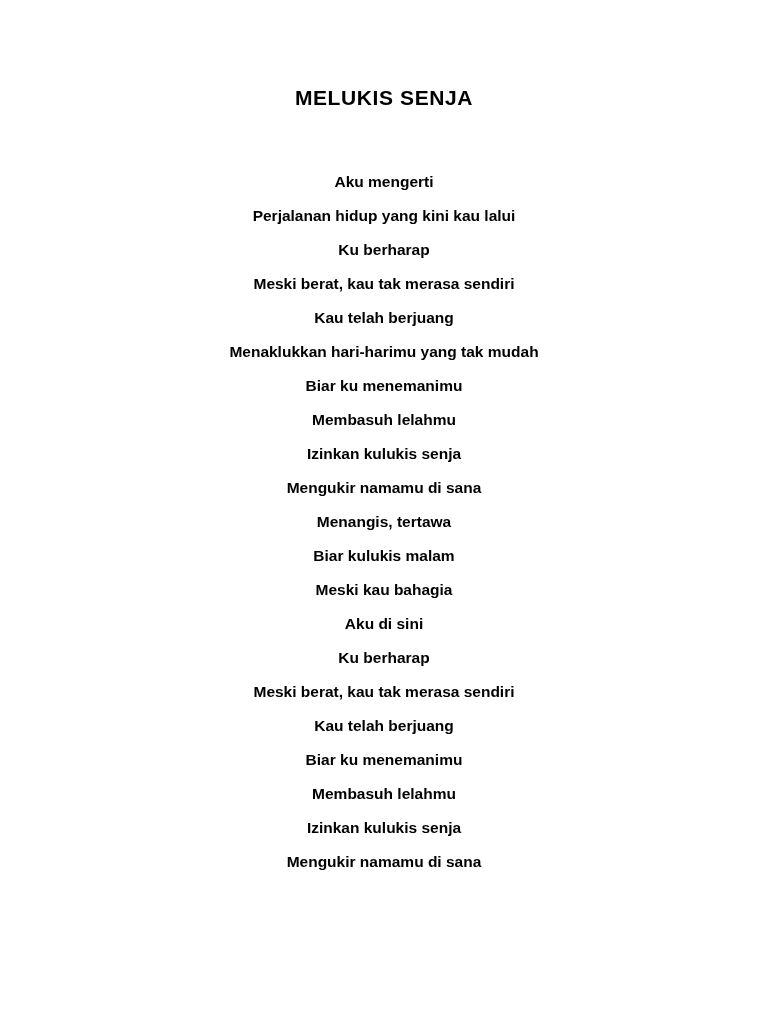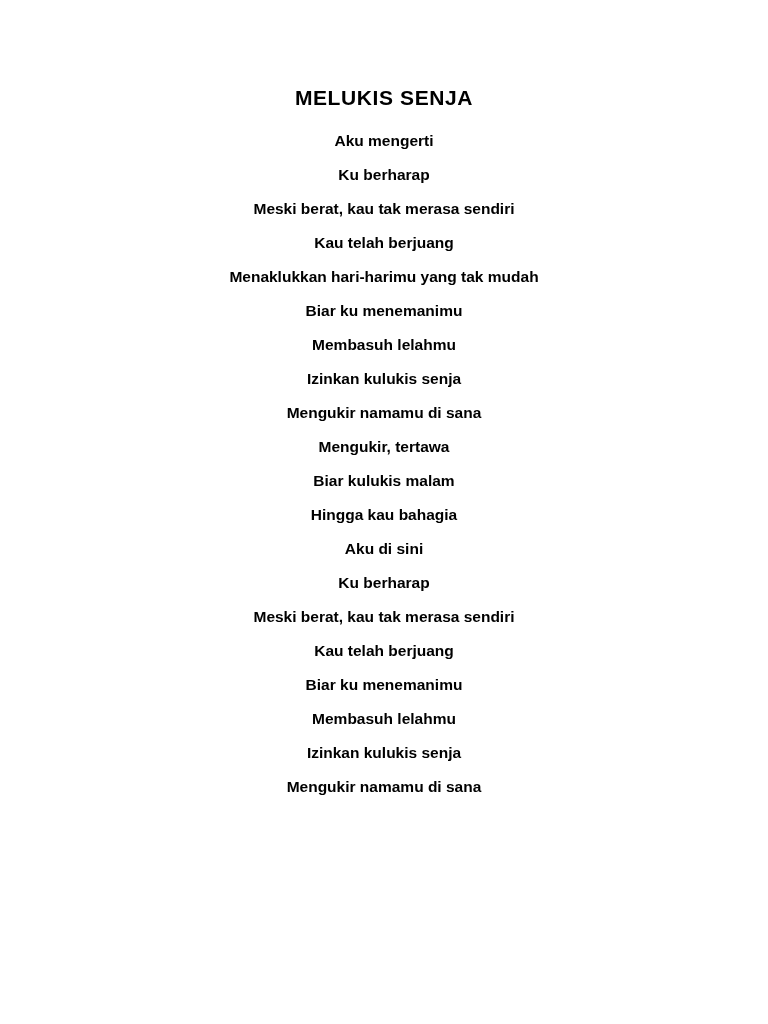--- a/index.html
+++ b/index.html
@@ -28,48 +28,50 @@
     font-weight: bold;
     letter-spacing: 0.6px;
     text-align: center;
     margin: 14px 0 22px 0;
   }
   .lyrics {
     width: 100%;
     display: flex;
     flex-direction: column;
     align-items: center;
+    margin-top: 41px;
   }
   .lyric-line {
     font-size: 15.5px;
     font-weight: bold;
     text-align: center;
     line-height: 1.15;
     margin: 0 0 16.2px 0;
     white-space: nowrap;
   }
 </style>
 </head>
 <body>
 
 <div class="page">
   <h1 class="doc-title">MELUKIS SENJA</h1>
   <div class="lyrics">
     <p class="lyric-line">Aku mengerti</p>
+    <p class="lyric-line">Perjalanan hidup yang kini kau lalui</p>
     <p class="lyric-line">Ku berharap</p>
     <p class="lyric-line">Meski berat, kau tak merasa sendiri</p>
     <p class="lyric-line">Kau telah berjuang</p>
     <p class="lyric-line">Menaklukkan hari-harimu yang tak mudah</p>
     <p class="lyric-line">Biar ku menemanimu</p>
     <p class="lyric-line">Membasuh lelahmu</p>
     <p class="lyric-line">Izinkan kulukis senja</p>
     <p class="lyric-line">Mengukir namamu di sana</p>
-    <p class="lyric-line">Mengukir, tertawa</p>
+    <p class="lyric-line">Menangis, tertawa</p>
     <p class="lyric-line">Biar kulukis malam</p>
-    <p class="lyric-line">Hingga kau bahagia</p>
+    <p class="lyric-line">Meski kau bahagia</p>
     <p class="lyric-line">Aku di sini</p>
     <p class="lyric-line">Ku berharap</p>
     <p class="lyric-line">Meski berat, kau tak merasa sendiri</p>
     <p class="lyric-line">Kau telah berjuang</p>
     <p class="lyric-line">Biar ku menemanimu</p>
     <p class="lyric-line">Membasuh lelahmu</p>
     <p class="lyric-line">Izinkan kulukis senja</p>
     <p class="lyric-line">Mengukir namamu di sana</p>
   </div>
 </div>

